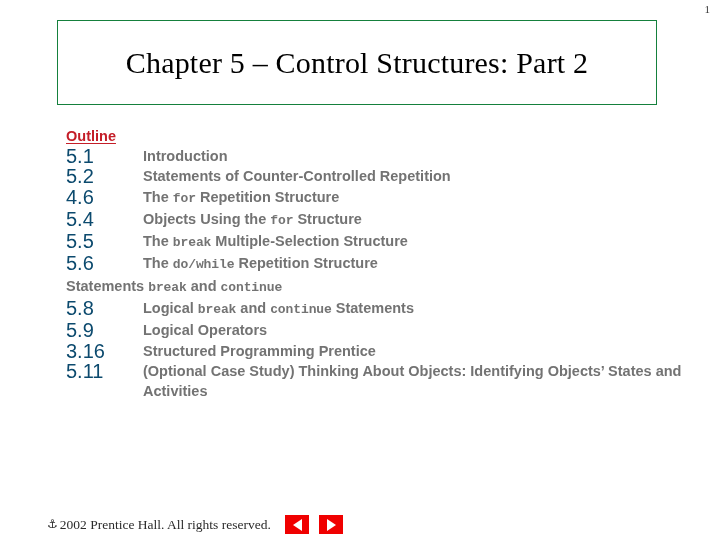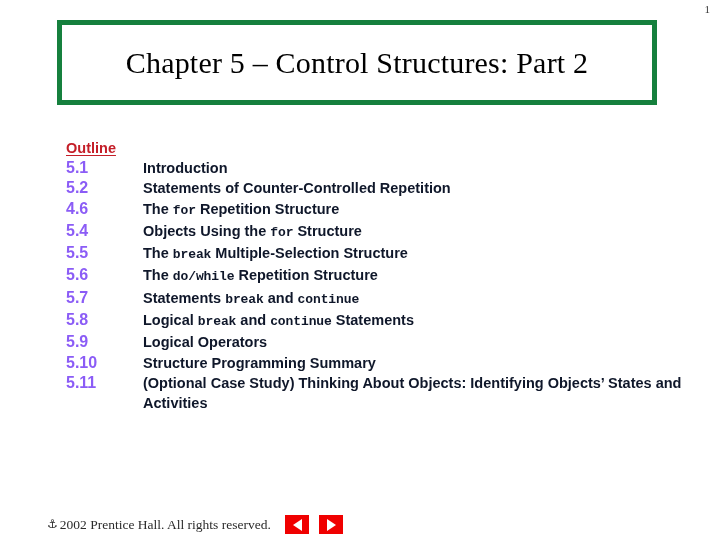--- a/index.html
+++ b/index.html
@@ -34,21 +34,21 @@
     line-height: 1;
   }
 
   
   .title-box {
     position: absolute;
     left: 57px;
     top: 20px;
     width: 600px;
     height: 85px;
-    border: 5px solid #15803d;
+    border: 1px solid #15803d;
     box-sizing: border-box;
     background: #ffffff;
     display: flex;
     align-items: center;
     justify-content: center;
   }
   .title-text {
     font-family: "Liberation Serif", serif;
     font-size: 30px;
     color: #000000;
@@ -67,48 +67,48 @@
     color: #C8102E;
   }
   .outline-heading {
     font-family: "Liberation Sans", sans-serif;
     font-size: 14.5px;
     font-weight: bold;
     color: #C41E28;
     text-decoration: underline;
     text-underline-offset: 2px;
     line-height: 20px;
-    margin: 12px 0 0 0;
+    margin: 0 0 0 0;
     display: inline-block;
   }
 
   .outline-list {
     margin: 0;
     padding: 0;
     list-style: none;
   }
   .outline-row {
     display: flex;
     align-items: flex-start;
     line-height: 20.3px;
   }
   .sec-num {
     flex: 0 0 77px;
     font-family: "Liberation Sans", sans-serif;
-    font-size: 16px;
-    font-weight: bold;
-    color: #8b5cf6;
+    font-size: 20px;
+    font-weight: normal;
+    color: #0c4a6e;
     white-space: nowrap;
   }
   .sec-title {
     flex: 1 1 auto;
     font-family: "Liberation Sans", sans-serif;
     font-size: 14.5px;
     font-weight: bold;
-    color: #0f172a;
+    color: #737373;
   }
   .sec-title .mono {
     font-family: "Liberation Mono", monospace;
     font-size: 13px;
     font-weight: bold;
     letter-spacing: -0.1px;
   }
 
   
   .footer {
@@ -203,34 +203,33 @@
         </li>
         <li class="outline-row">
           <span class="sec-num">5.5</span>
           <span class="sec-title"><span>The </span><span class="mono">break</span><span> Multiple-Selection Structure</span></span>
         </li>
         <li class="outline-row">
           <span class="sec-num">5.6</span>
           <span class="sec-title"><span>The </span><span class="mono">do/while</span><span> Repetition Structure</span></span>
         </li>
         <li class="outline-row">
-          <span class="sec-num">5.7</span>
           <span class="sec-title"><span>Statements </span><span class="mono">break</span><span> and </span><span class="mono">continue</span></span>
         </li>
         <li class="outline-row">
           <span class="sec-num">5.8</span>
           <span class="sec-title"><span>Logical </span><span class="mono">break</span><span> and </span><span class="mono">continue</span><span> Statements</span></span>
         </li>
         <li class="outline-row">
           <span class="sec-num">5.9</span>
           <span class="sec-title"><span>Logical Operators</span></span>
         </li>
         <li class="outline-row">
-          <span class="sec-num">5.10</span>
-          <span class="sec-title"><span>Structure Programming Summary</span></span>
+          <span class="sec-num">3.16</span>
+          <span class="sec-title"><span>Structured Programming Prentice</span></span>
         </li>
         <li class="outline-row">
           <span class="sec-num">5.11</span>
           <span class="sec-title"><span>(Optional Case Study) Thinking About Objects: Identifying Objects’ States and Activities</span></span>
         </li>
       </ul>
   </div>
 
   <div class="footer">
     <div class="copyright">

